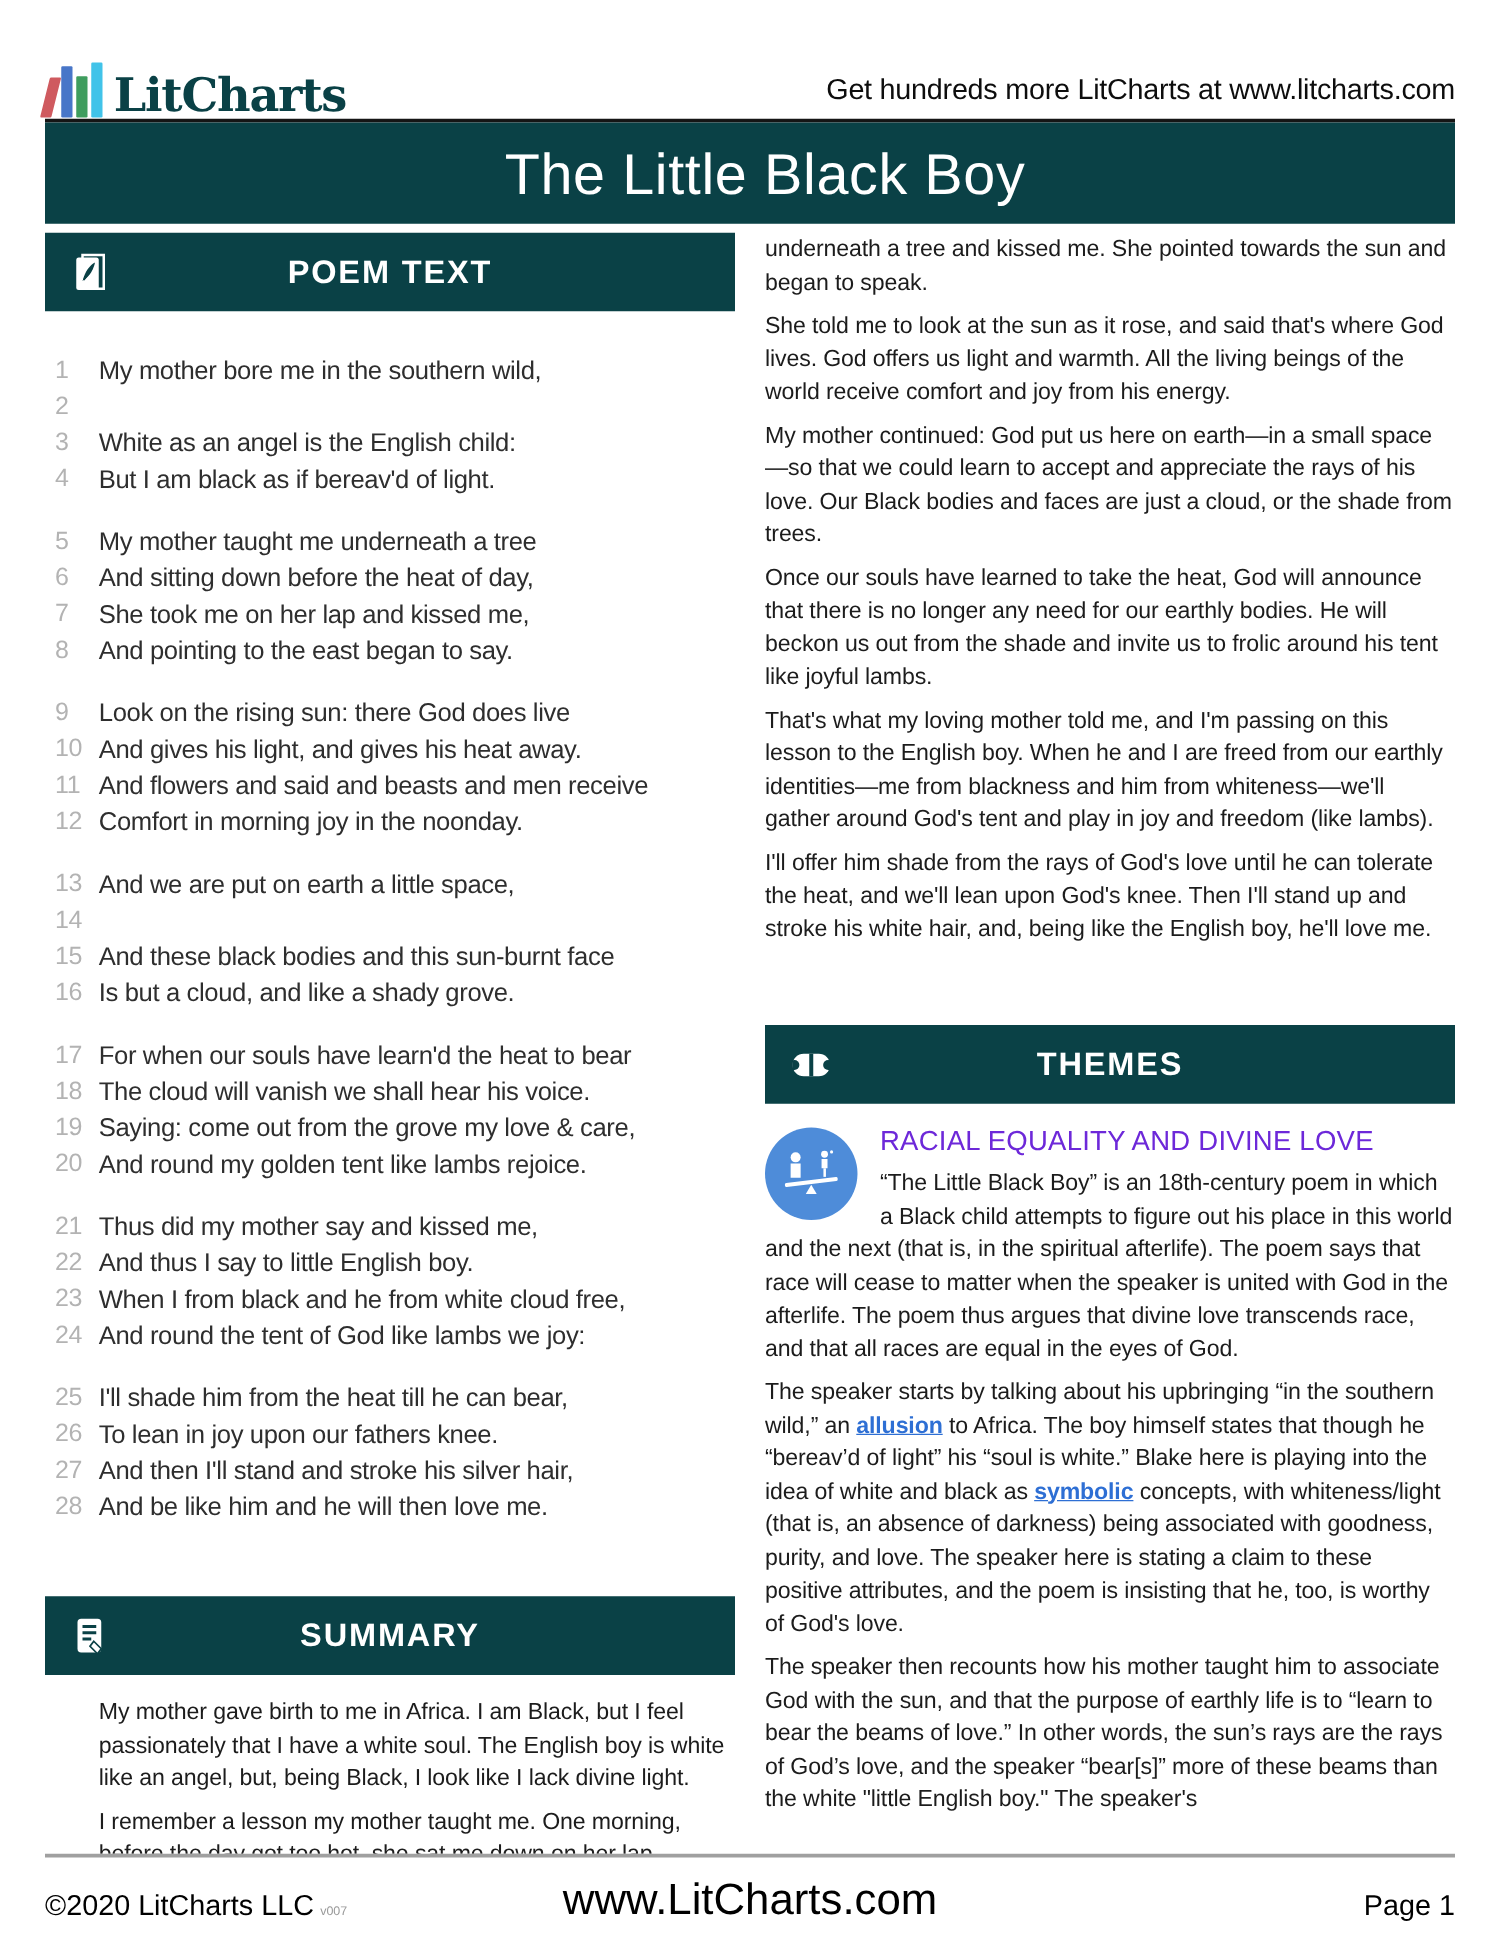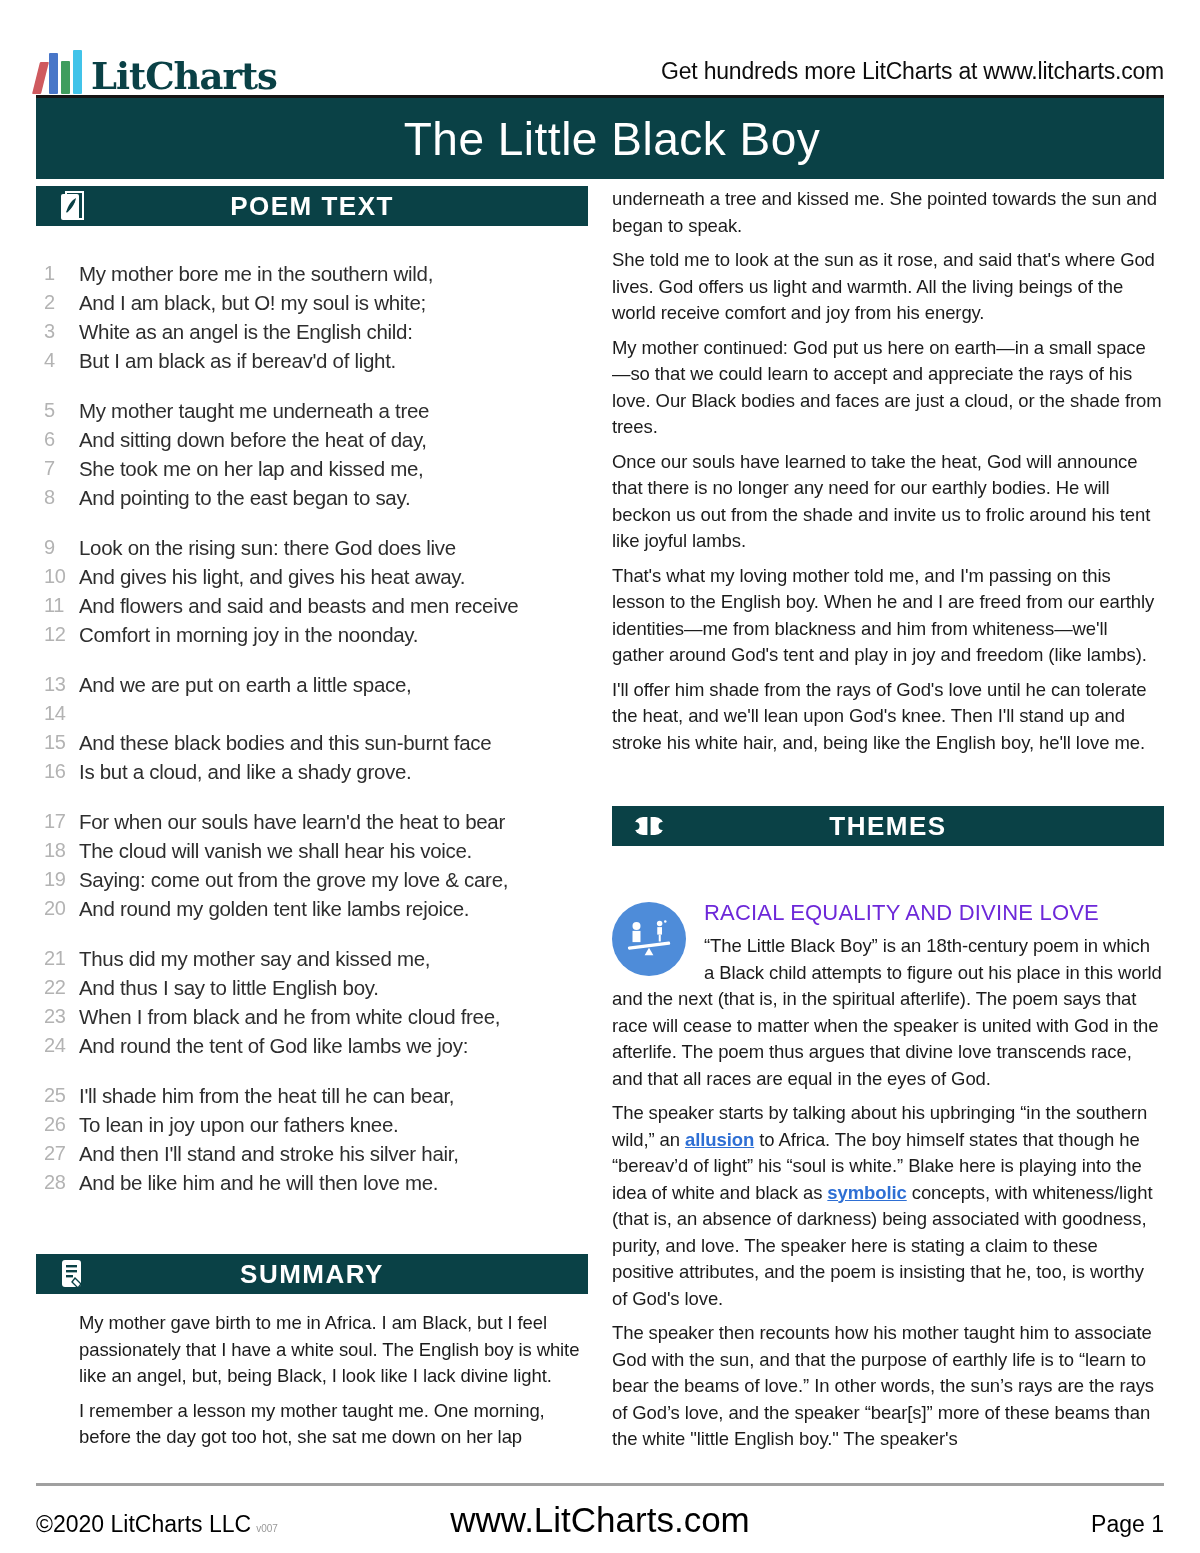--- a/index.html
+++ b/index.html
@@ -25,36 +25,36 @@
   .promo{position:absolute;right:36px;top:58px;font-size:23px;color:#0d0d0d;letter-spacing:-0.2px;}
   .top-rule{position:absolute;left:36px;right:36px;top:95px;height:3px;background:#151515;}
   
   .banner{position:absolute;left:36px;right:36px;top:98px;height:81px;background:var(--teal);
     display:flex;align-items:center;justify-content:center;padding-left:24px;}
   .banner h1{color:#fff;font-size:46px;font-weight:300;letter-spacing:0.5px;}
   
   .col-left{position:absolute;left:36px;top:186px;width:552px;height:1297px;overflow:hidden;}
   .col-right{position:absolute;left:612px;top:186px;width:552px;height:1297px;overflow:hidden;}
   
-  .section-bar{position:relative;height:40px;background:var(--teal);display:flex;align-items:center;justify-content:center;}
+  .section-bar{position:relative;height:63px;background:var(--teal);display:flex;align-items:center;justify-content:center;}
   .section-bar .bar-icon{position:absolute;left:22px;top:50%;transform:translateY(-50%);display:flex;}
   .section-title{color:#fff;font-size:26px;font-weight:600;letter-spacing:1.5px;}
   
   .poem{margin-top:33px;}
   .stanza{margin-bottom:21px;}
   .poem-line{display:flex;line-height:29px;font-size:20.5px;color:#2e2e2e;letter-spacing:-0.3px;white-space:nowrap;}
   .line-num{flex:none;width:43px;padding-left:8px;color:#b3b3b3;font-size:20px;}
   
   .body-p{font-size:18.5px;line-height:26.5px;letter-spacing:-0.1px;color:#1c1c1c;margin:0 0 8px 0;}
   .summary-block{margin-top:57px;}
   .summary-text{margin-top:16px;margin-left:43px;}
   .inline-link{color:var(--link);text-decoration:underline;font-weight:600;}
   
   .right-summary{position:absolute;top:0;left:0;right:0;height:632px;overflow:hidden;}
-  .themes-bar{position:absolute;top:620px;left:0;right:0;}
+  .themes-bar{position:absolute;top:634px;left:0;right:0;}
   .theme-section{position:absolute;top:712px;left:0;right:0;bottom:0;overflow:hidden;}
   .theme-icon{float:left;width:74px;height:74px;border-radius:50%;background:var(--iconblue);
     margin:4px 18px 6px 0;display:flex;align-items:center;justify-content:center;}
   .theme-title{font-size:22px;font-weight:400;color:#6d28d9;letter-spacing:0.2px;margin-bottom:7px;padding-top:2px;}
   
   .footer-rule{position:absolute;left:36px;right:36px;top:1483px;height:3px;background:#a0a0a0;}
   .footer{position:absolute;left:36px;right:36px;top:1502px;height:40px;}
   .footer .f-left{position:absolute;left:0;bottom:4px;font-size:23px;color:#000;}
   .footer .f-ver{font-size:10px;color:#999;margin-left:5px;}
   .footer .f-center{position:absolute;left:0;right:0;bottom:2px;text-align:center;font-size:35px;color:#000;}
@@ -95,21 +95,20 @@
     </div>
 
     <div class="poem">
         <div class="stanza">
           <div class="poem-line">
             <span class="line-num">1</span>
             <span class="line-text">My mother bore me in the southern wild,</span>
           </div>
           <div class="poem-line">
             <span class="line-num">2</span>
-            <span class="line-text">And I am black, but O! my soul is white;</span>
           </div>
           <div class="poem-line">
             <span class="line-num">3</span>
             <span class="line-text">White as an angel is the English child:</span>
           </div>
           <div class="poem-line">
             <span class="line-num">4</span>
             <span class="line-text">But I am black as if bereav'd of light.</span>
           </div>
         </div>

